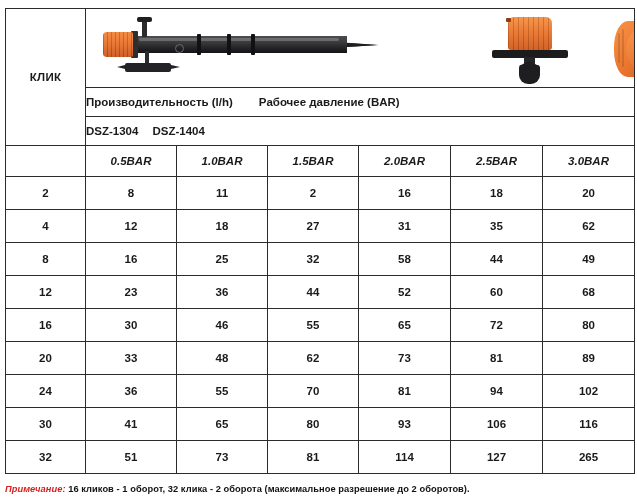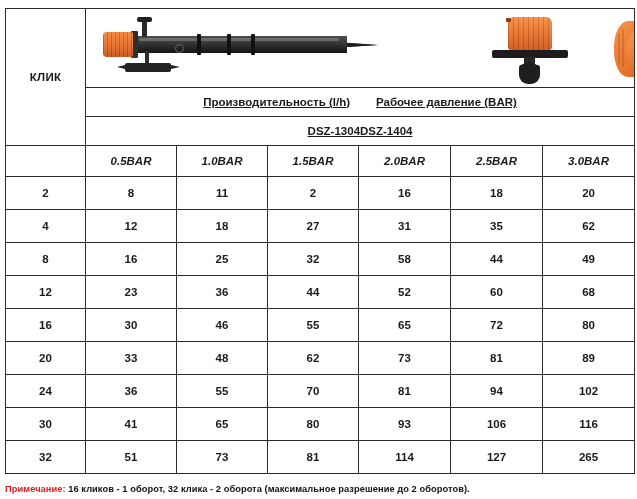--- a/index.html
+++ b/index.html
@@ -321,26 +321,25 @@
   }
 
   
   .band-row td {
     height: 28px;
     font-size: 11.5px;
   }
   .band-inner {
     display: flex;
     align-items: center;
-    justify-content: center;
+    justify-content: flex-start;
     gap: 26px;
     height: 100%;
-    text-decoration: underline;
-  }
-  .band-inner.tight { gap: 0; }
+  }
+  .band-inner.tight { gap: 14px; }
   .band-unit { font-weight: bold; }
 
   
   .press-row td { height: 30px; font-size: 11.5px; font-style: italic; }
 
   
   .data-row td {
     height: 32px;
     font-weight: normal;
     font-size: 13px;
@@ -350,21 +349,21 @@
 
   
   .note {
     margin: 9px 0 0 5px;
     font-size: 9.3px;
     font-weight: bold;
     line-height: 13.5px;
     color: #111111;
     letter-spacing: 0.05px;
   }
-  .note-label { color: #d81f1f; }
+  .note-label { color: #d81f1f; font-style: italic; }
   .note-line { display: block; white-space: nowrap; }
 </style>
 </head>
 <body>
 
 <div class="sheet">
 
   <table class="spec">
     <colgroup>
       <col style="width:80px">

